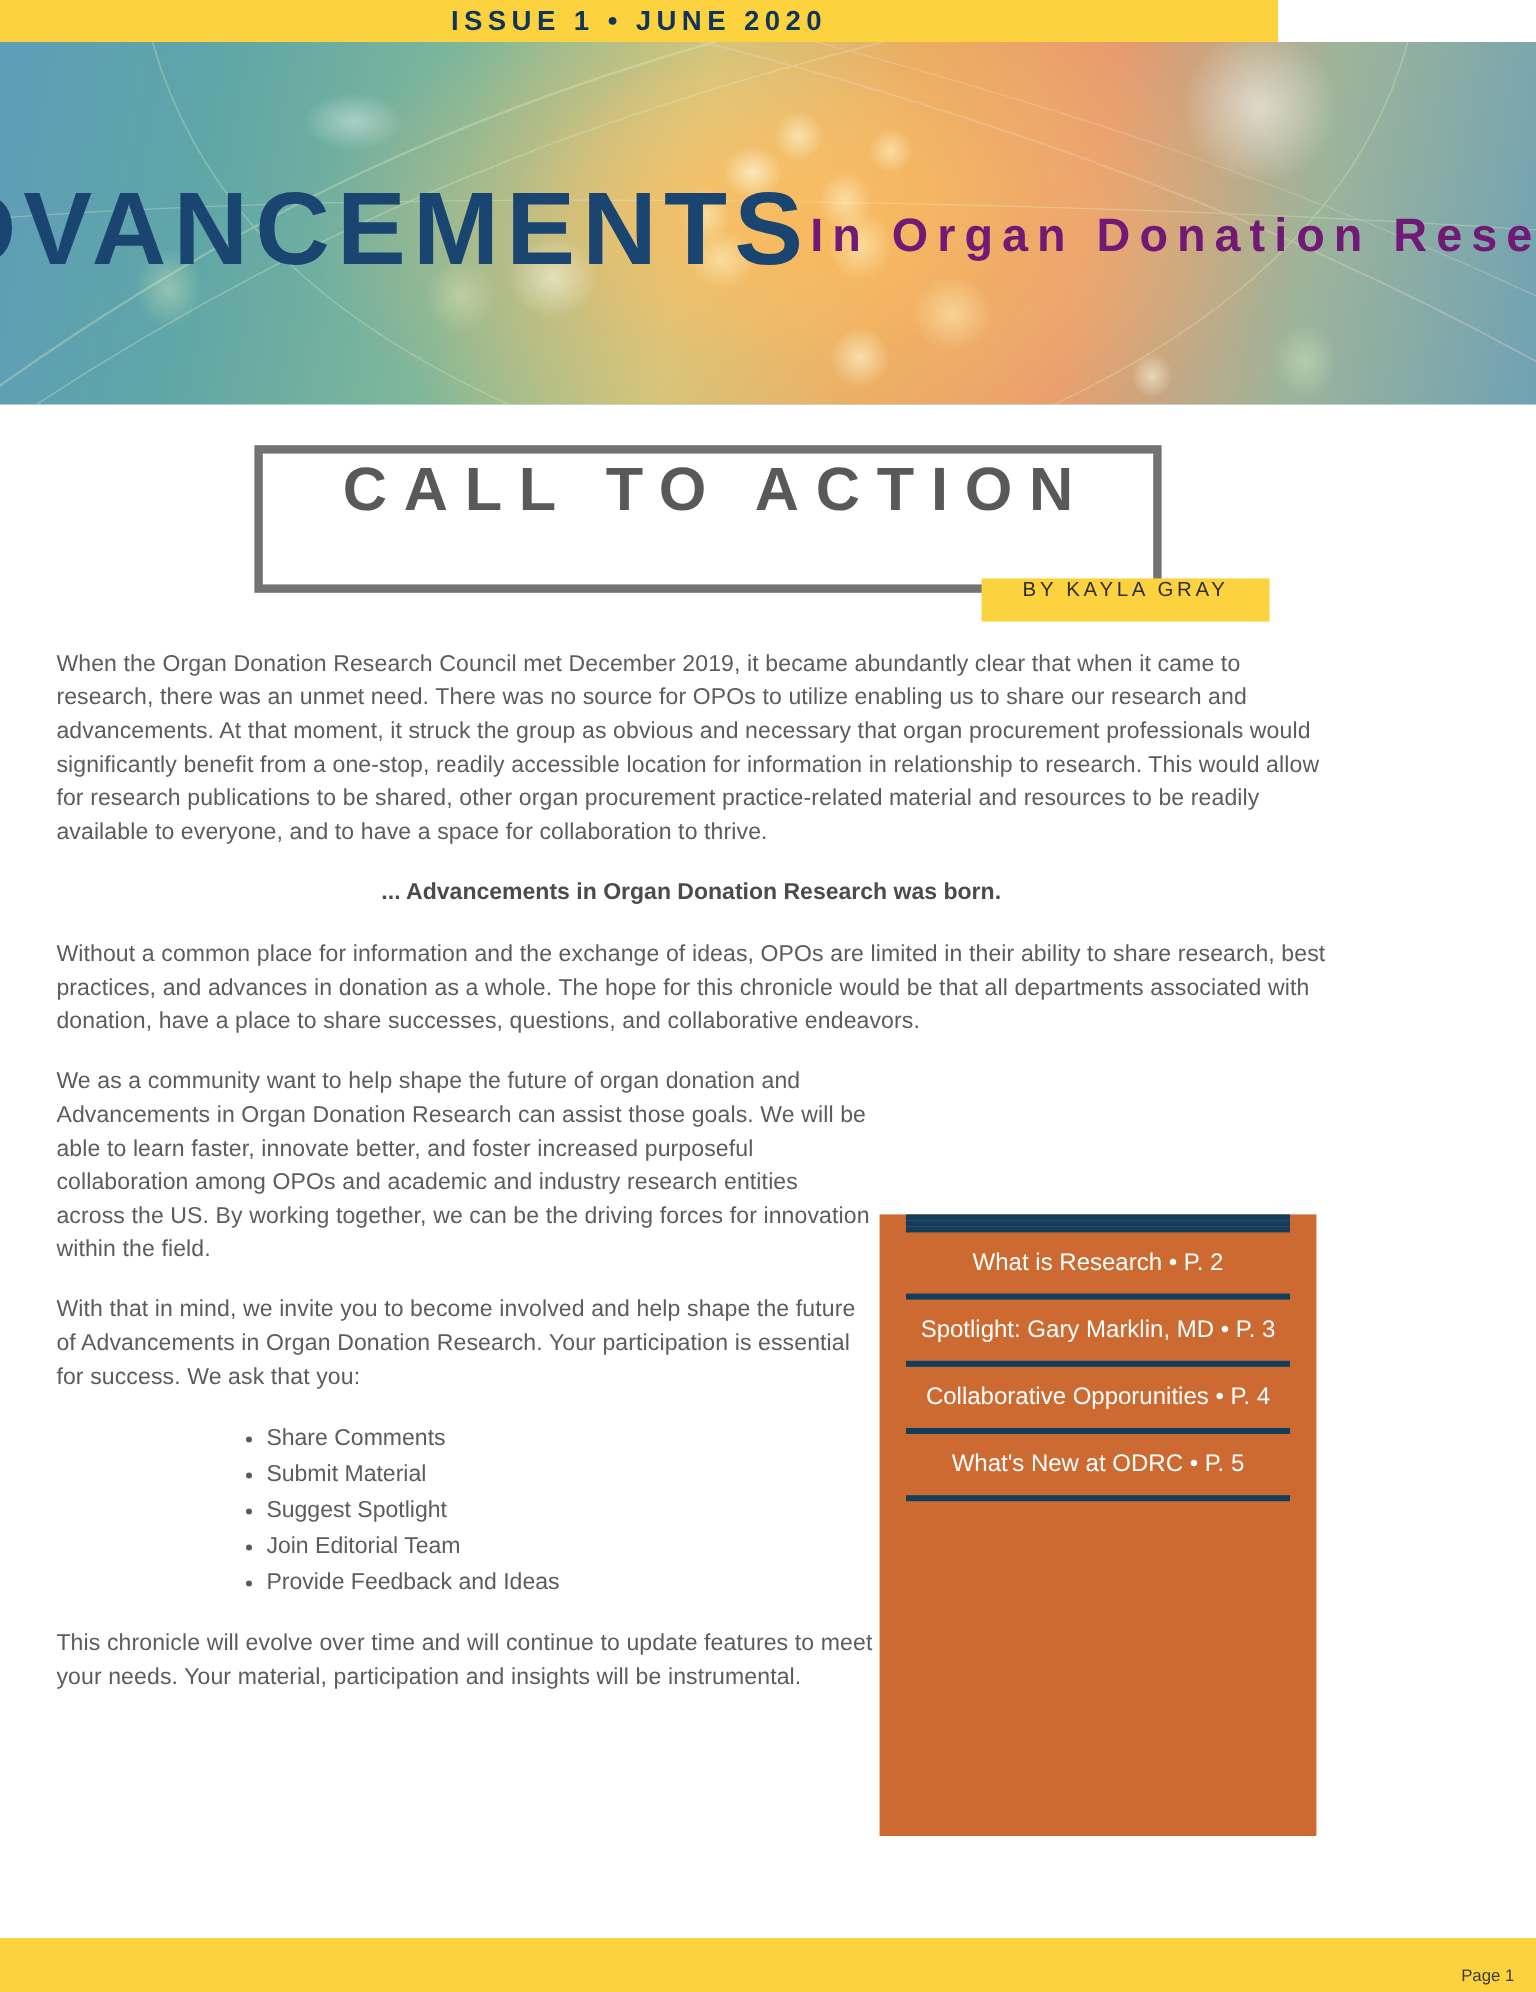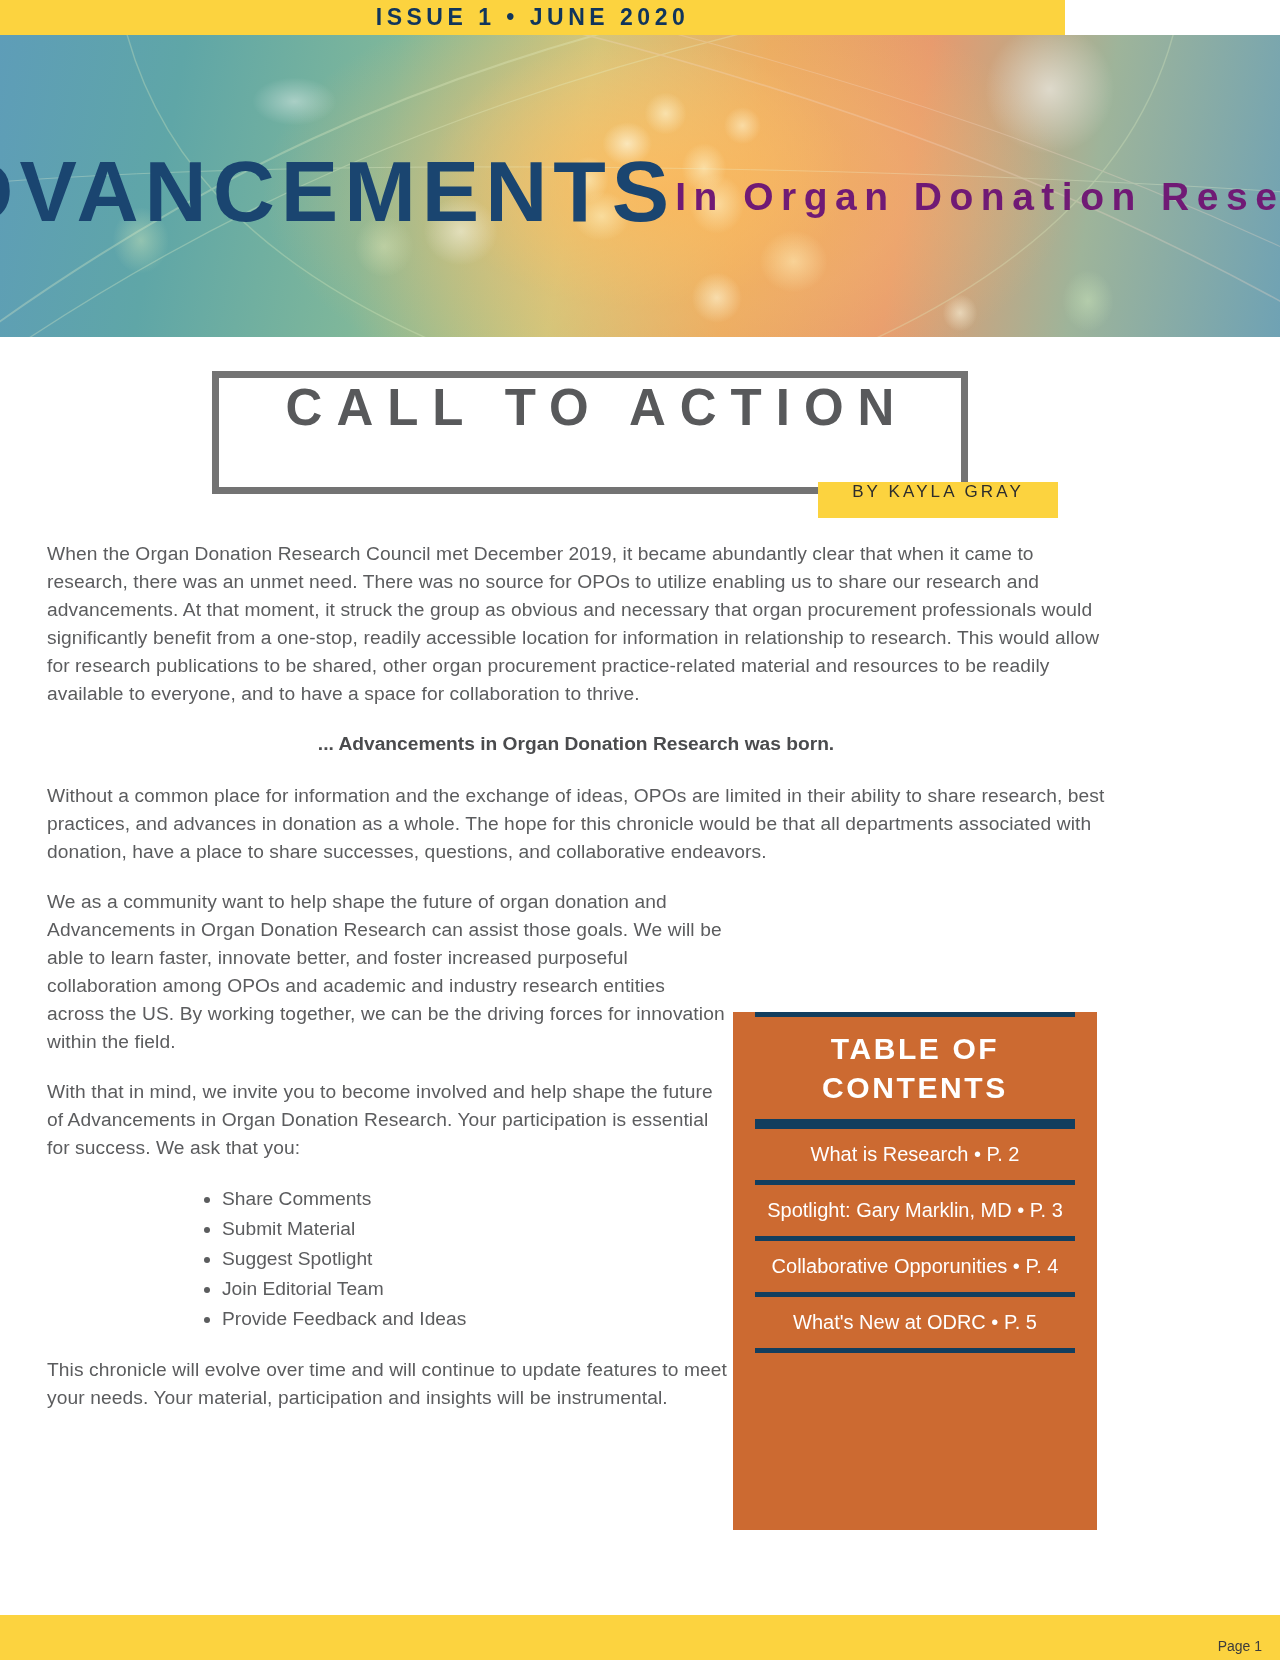--- a/index.html
+++ b/index.html
@@ -311,24 +311,20 @@
     <li>Submit Material</li>
     <li>Suggest Spotlight</li>
     <li>Join Editorial Team</li>
     <li>Provide Feedback and Ideas</li>
   </ul>
   <p class="para">This chronicle will evolve over time and will continue to update features to meet your needs. Your material, participation and insights will be instrumental.</p>
 </div>
 
 <div class="toc-panel">
   <div class="rule"></div>
-  <div class="toc-title">
-    <span>TABLE OF</span><br>
-    <span>CONTENTS</span>
-  </div>
   <div class="rule"></div>
   <div class="rule"></div>
   <div class="toc-entry">What is Research • P. 2</div>
   <div class="rule"></div>
   <div class="toc-entry">Spotlight: Gary Marklin, MD • P. 3</div>
   <div class="rule"></div>
   <div class="toc-entry">Collaborative Opporunities • P. 4</div>
   <div class="rule"></div>
   <div class="toc-entry">What's New at ODRC • P. 5</div>
   <div class="rule"></div>

